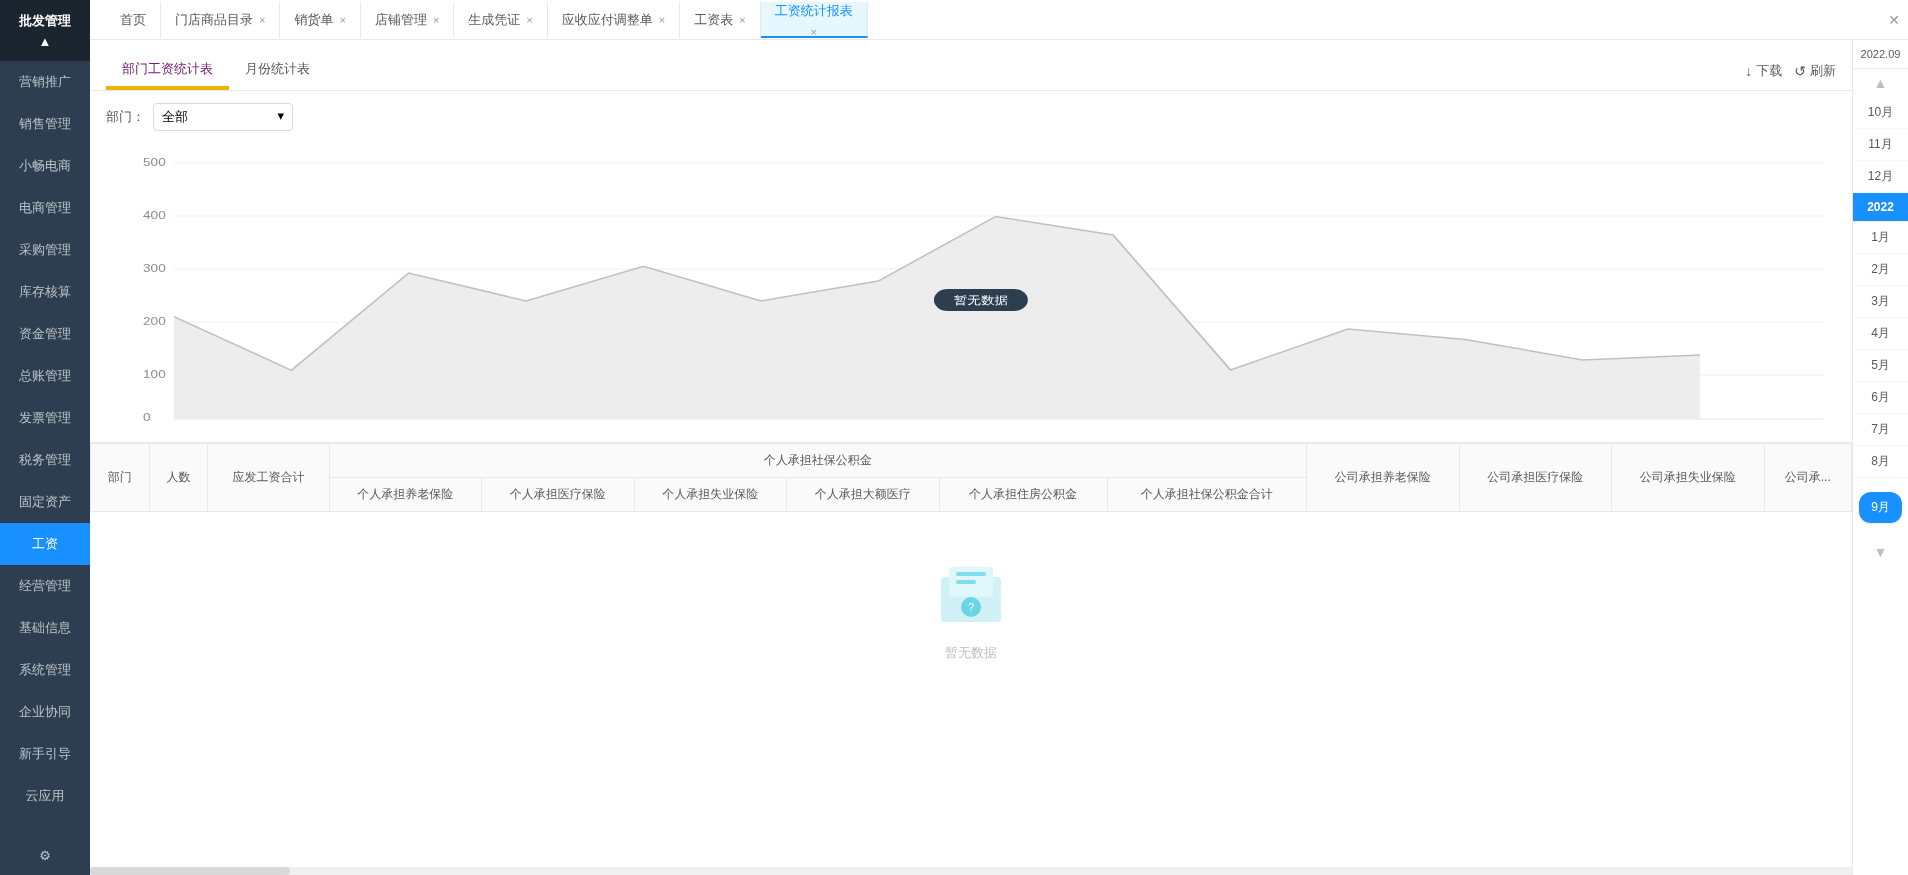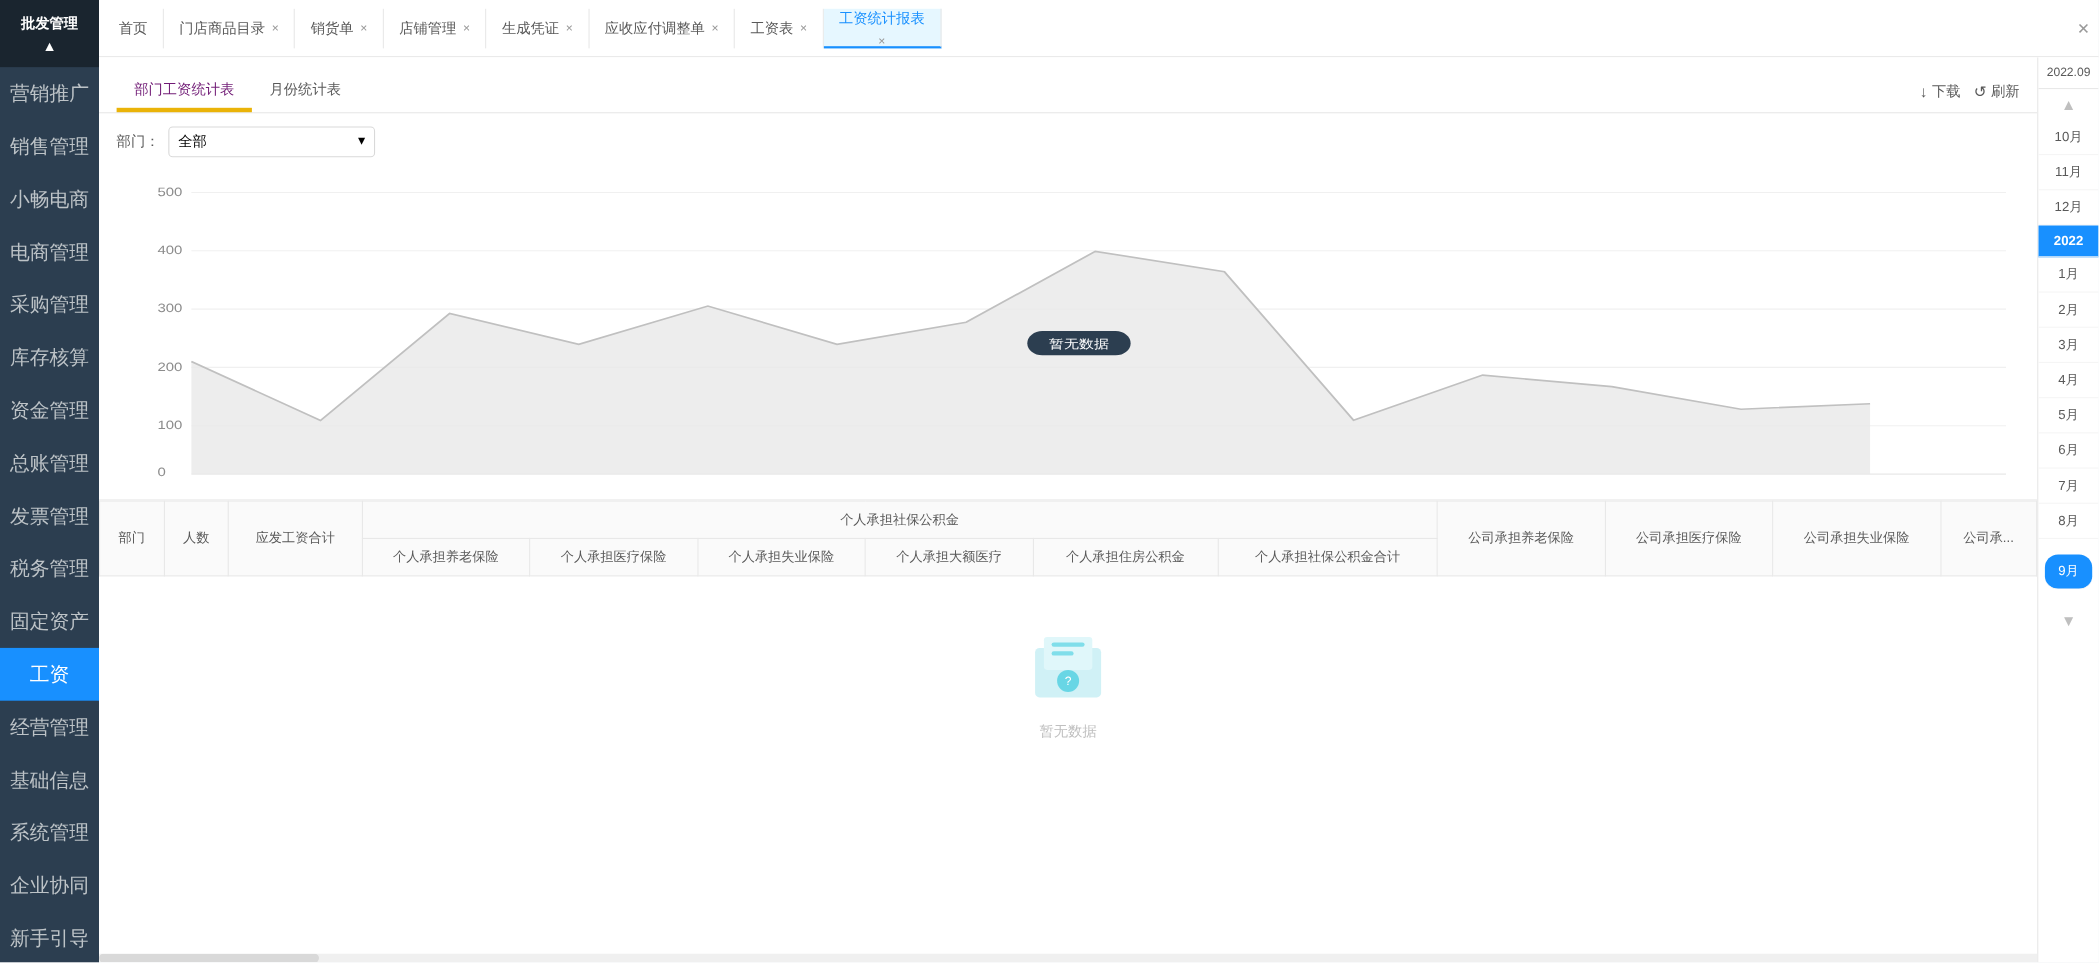--- a/index.html
+++ b/index.html
@@ -25,21 +25,21 @@
       align-items: center;
       justify-content: center;
       gap: 4px;
       flex-direction: column;
     }
     .sidebar-item {
       color: #bdc3c7;
       text-align: center;
       padding: 12px 4px;
       cursor: pointer;
-      font-size: 18px;
+      font-size: 13px;
     }
     .sidebar-item.active { background: #1890ff; color: #fff; }
     .sidebar-bottom {
       margin-top: auto;
       color: #bdc3c7;
       text-align: center;
       padding: 12px 4px;
       cursor: pointer;
     }
 
@@ -50,23 +50,23 @@
       flex-direction: column;
       overflow: hidden;
     }
 
     
     #tab-bar {
       background: #fff;
       border-bottom: 1px solid #e8e8e8;
       display: flex;
       align-items: center;
-      height: 52px;
+      height: 40px;
       flex-shrink: 0;
-      padding-left: 4px;
+      padding-left: 16px;
       overflow-x: auto;
     }
     .tab-item {
       display: flex;
       align-items: center;
       padding: 0 14px;
       height: 36px;
       border-right: 1px solid #e8e8e8;
       cursor: pointer;
       font-size: 13px;
@@ -123,21 +123,21 @@
       padding: 12px 16px;
       gap: 8px;
     }
     .filter-label { font-size: 13px; color: #595959; }
     .filter-select {
       display: flex;
       align-items: flex-start;
       border: 1px solid #d9d9d9;
       border-radius: 4px;
       padding: 4px 8px;
-      width: 188px;
+      width: 140px;
       background: #fff;
       cursor: pointer;
       justify-content: space-between;
       font-size: 13px;
     }
 
     
     #chart-area {
       padding: 8px 16px 0 16px;
       flex-shrink: 0;

